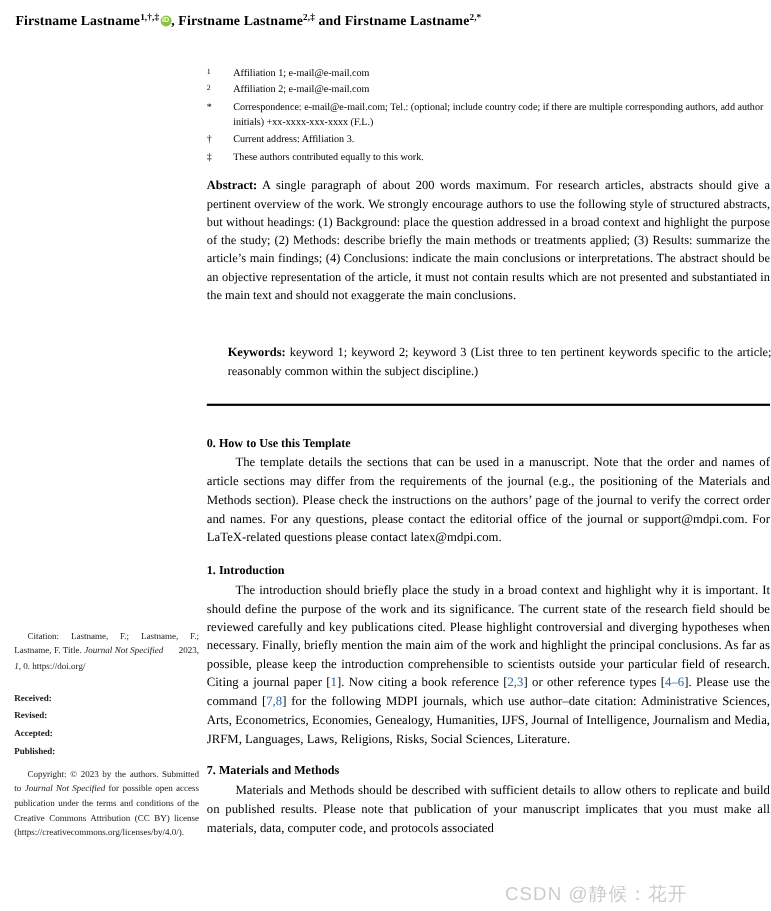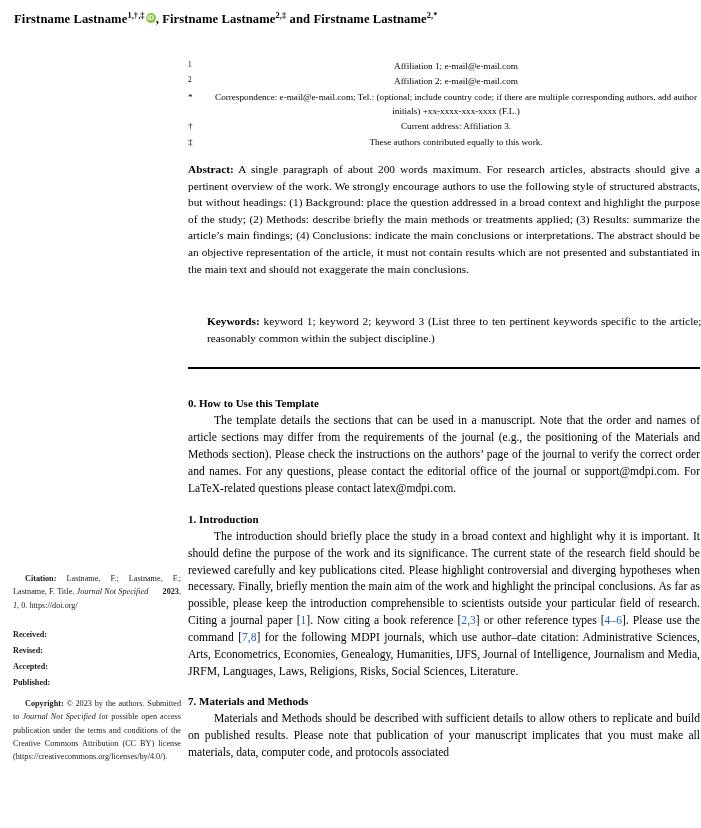--- a/index.html
+++ b/index.html
@@ -74,21 +74,21 @@
     font-size: 7.2px;
     vertical-align: super;
     padding-top: 0px;
   }
   .aff-mark.big {
     font-size: 9.2px;
     padding-top: 0px;
   }
   .aff-text {
     flex: 1 1 auto;
-    text-align: center;
+    text-align: left;
   }
 
   
   .abstract {
     position: absolute;
     left: 188px;
     top: 161px;
     width: 512px;
     font-size: 11.3px;
     line-height: 1.47;
@@ -147,21 +147,21 @@
     width: 168px;
     font-family: "Liberation Serif", "DejaVu Serif", serif;
     font-size: 8.2px;
     line-height: 1.62;
     color: #1a1a1a;
   }
   #citation-block { top: 572px; text-align: justify; }
   #dates-block { top: 628px; }
   #copyright-block { top: 697px; text-align: justify; }
   .margin-col .em { font-style: italic; }
-  .margin-col .bd { font-weight: bold; padding-left: 12px; }
+  .margin-col .bd { font-weight: normal; padding-left: 12px; }
   .date-row { margin-bottom: 2.6px; font-weight: bold; }
 
   
   .watermark {
     position: absolute;
     left: 459px;
     top: 801px;
     font-family: "Liberation Sans", sans-serif;
     font-size: 17px;
     color: rgba(140,140,140,0.45);
@@ -239,14 +239,15 @@
     <div class="date-row"><span>Received:</span><span></span></div>
     <div class="date-row"><span>Revised:</span><span></span></div>
     <div class="date-row"><span>Accepted:</span><span></span></div>
     <div class="date-row"><span>Published:</span><span></span></div>
   </div>
 
   <div class="margin-col" id="copyright-block">
     <span class="bd">Copyright:</span><span>  © 2023 by the authors. Submitted to </span><span class="em">Journal Not Specified</span><span> for possible open access publication under the terms and conditions of the Creative Commons Attribution (CC BY) license (https://creativecommons.org/licenses/by/4.0/).</span>
   </div>
 
+  <div class="watermark">CSDN @静候：花开</div>
 
 </div>
 
 </body></html>

